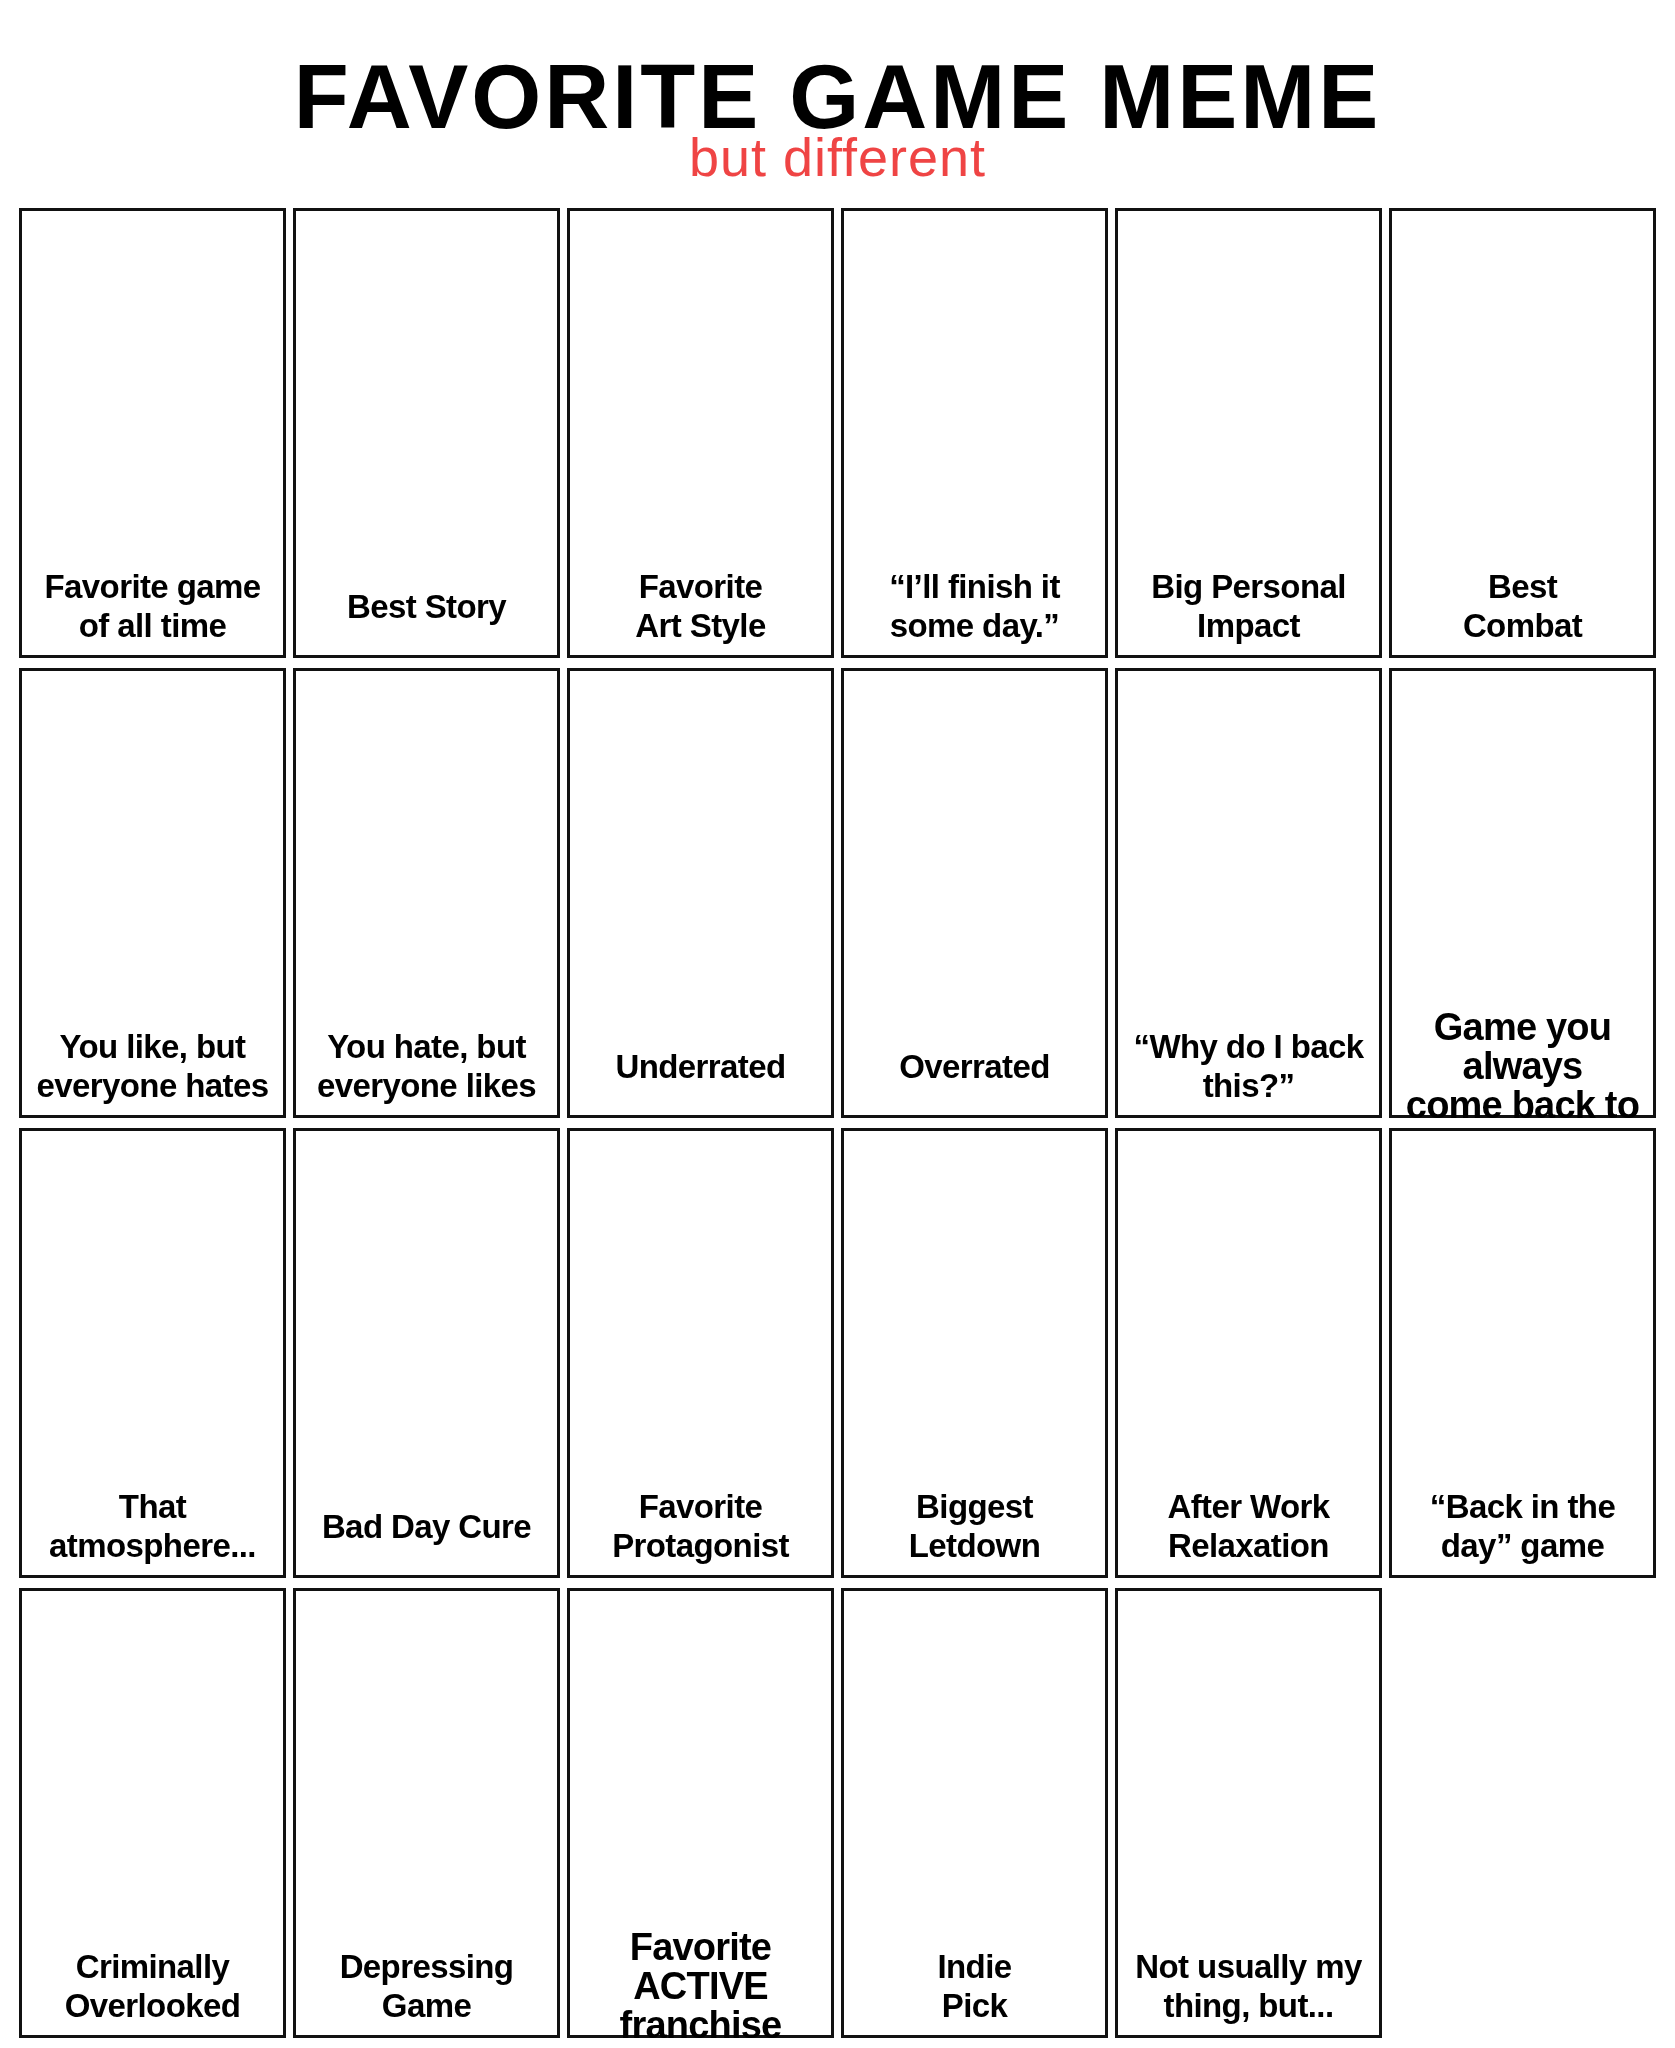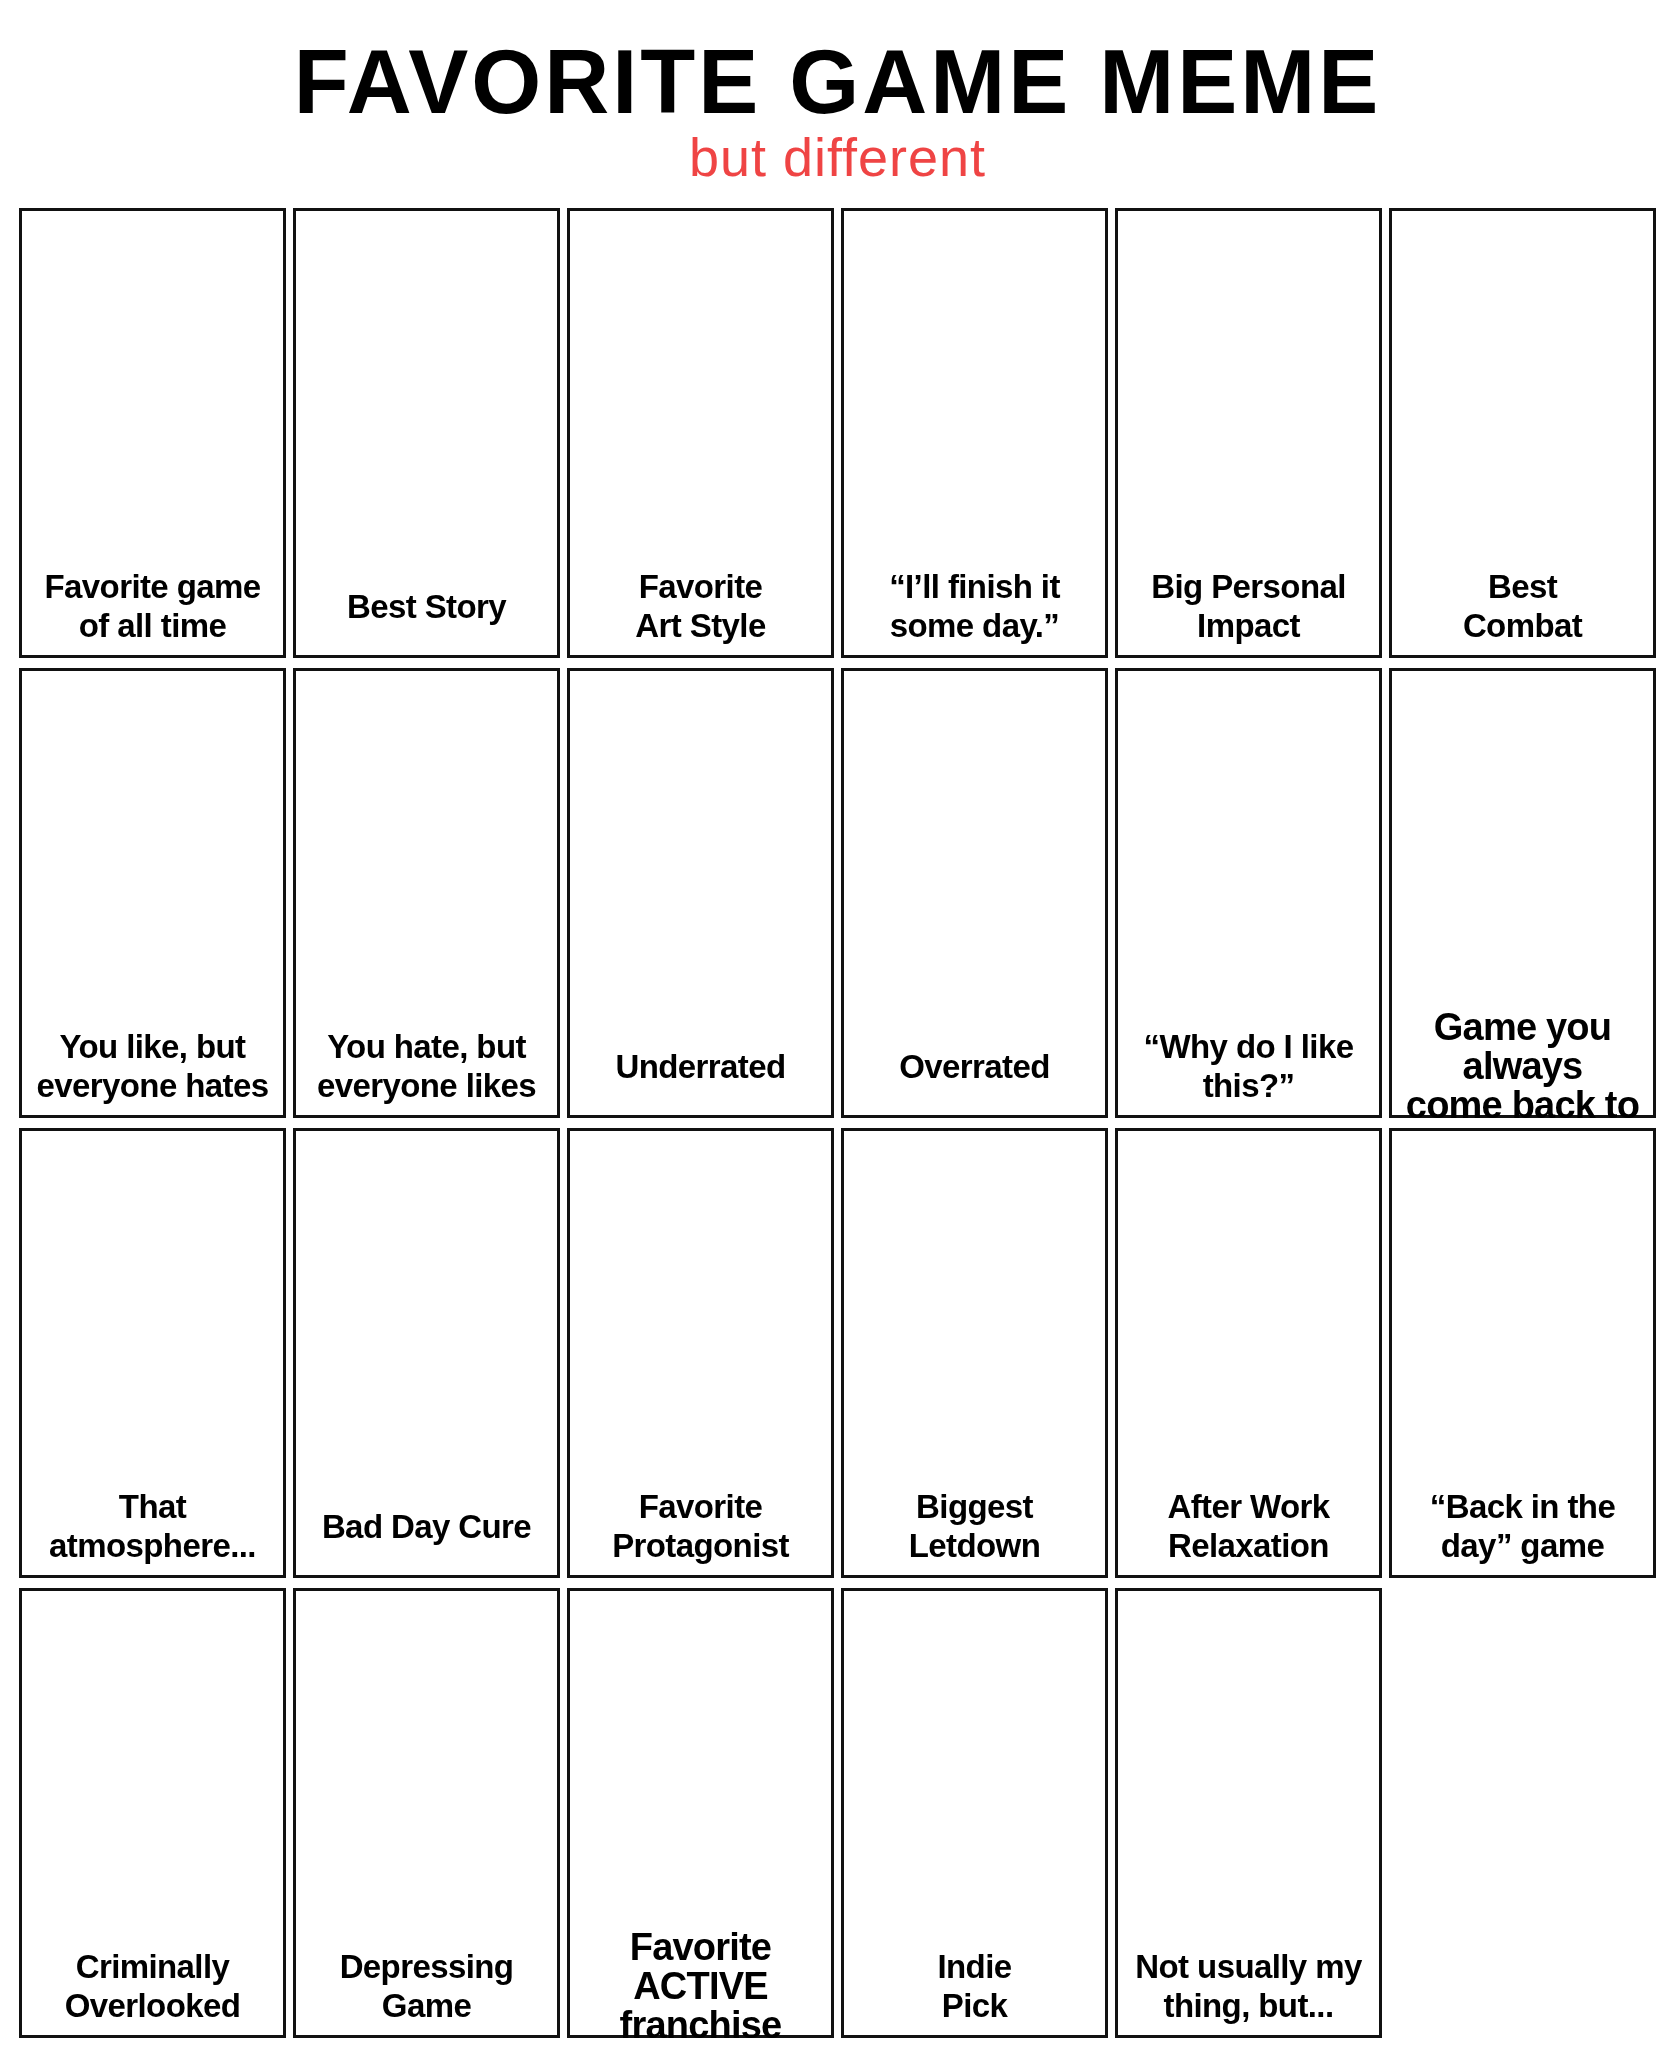--- a/index.html
+++ b/index.html
@@ -12,21 +12,21 @@
     height: 2048px;
     position: relative;
     overflow: hidden;
     font-family: "Liberation Sans", "DejaVu Sans", sans-serif;
     color: #000000;
   }
   .title {
     position: absolute;
     left: 0;
     width: 1675px;
-    top: 32px;
+    top: 47px;
     text-align: center;
     font-family: "Liberation Sans", sans-serif;
     font-weight: 700;
     font-size: 90px;
     line-height: 100px;
     letter-spacing: 3px;
     color: #000;
     margin: 0;
   }
   .subtitle {
@@ -150,21 +150,21 @@
         <span class="label">Underrated</span>
       </div>
   </div>
   <div class="cell">
     <div class="label-area">
         <span class="label">Overrated</span>
       </div>
   </div>
   <div class="cell">
     <div class="label-area">
-        <span class="label">“Why do I like
+        <span class="label">“Why do I back
 this?”</span>
       </div>
   </div>
   <div class="cell">
     <div class="label-area">
         <span class="label small">Game you always
 come back to</span>
       </div>
   </div>
 

